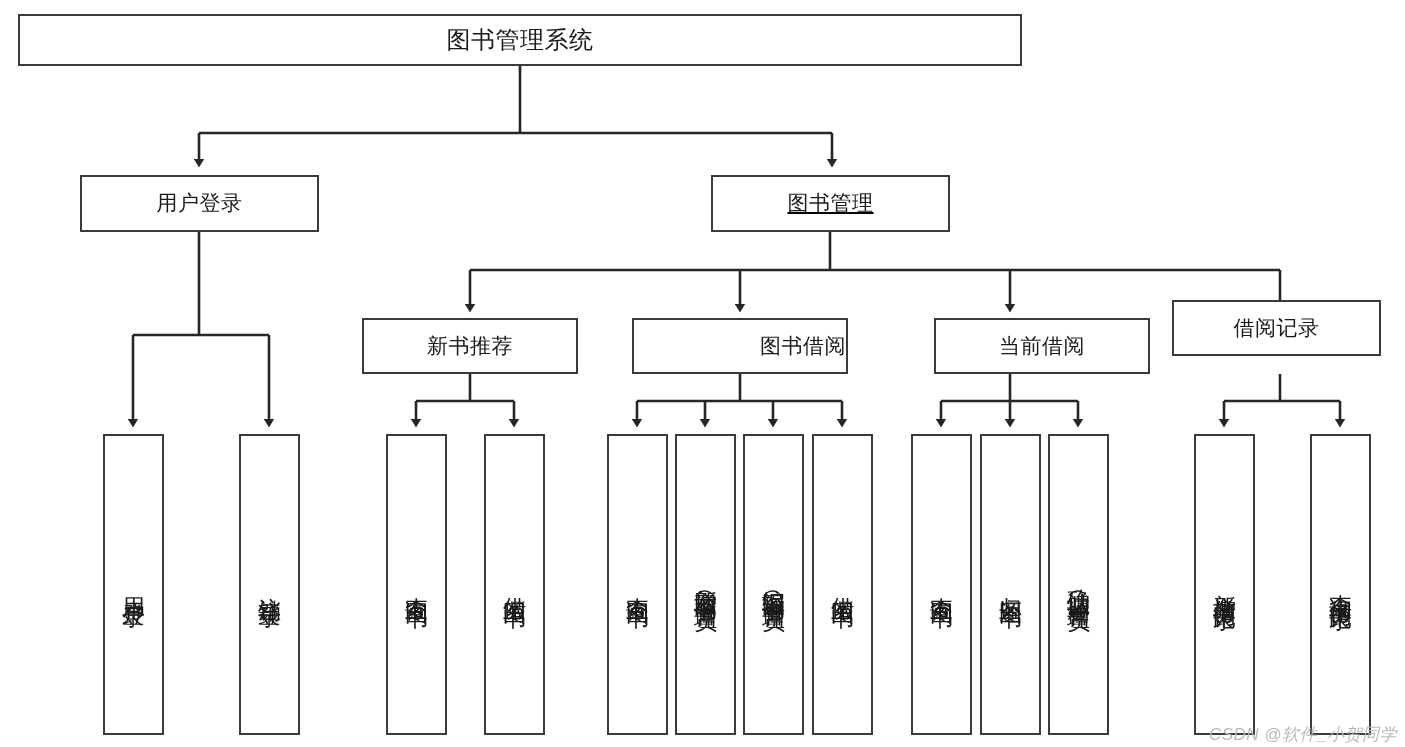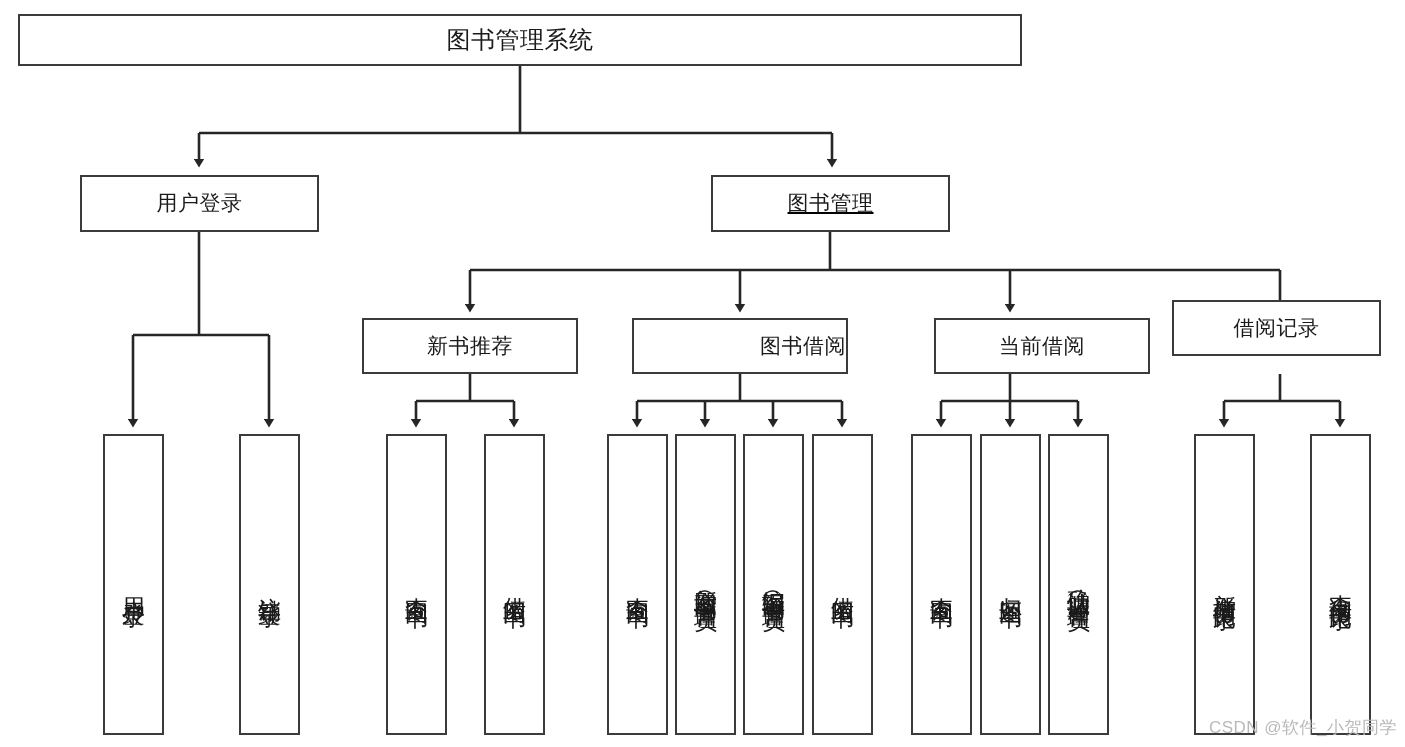--- a/index.html
+++ b/index.html
@@ -40,26 +40,27 @@
     text-orientation:upright;
     font-size:23px;
     letter-spacing:3px;
     line-height:1;
     white-space:nowrap;
     max-height:100%;
   }
 
   #watermark{
     position:absolute;
-    right:8px;bottom:8px;
+    right:8px;bottom:1px;
     font-size:17px;
     color:#b9b9b9;
     letter-spacing:.5px;
     white-space:nowrap;
     user-select:none;
+    font-style:italic;
   }
 </style>
 </head>
 <body>
 
 <div id="diagram-root">
 
   <svg id="tree-svg" viewBox="0 0 1405 747" aria-hidden="true">
     <defs>
       <marker id="arrow" markerWidth="9" markerHeight="11" refX="1.5" refY="5.5" orient="auto" markerUnits="userSpaceOnUse">

